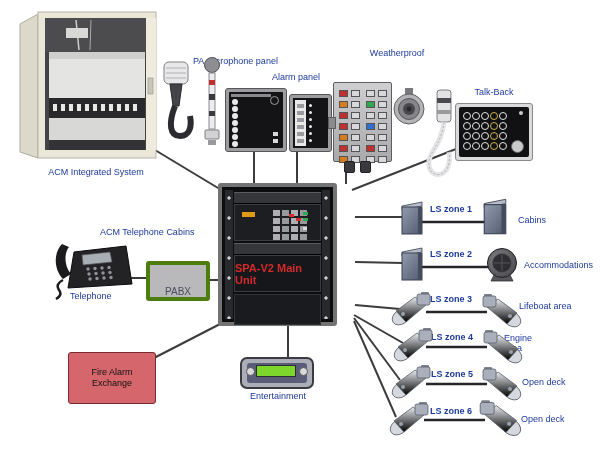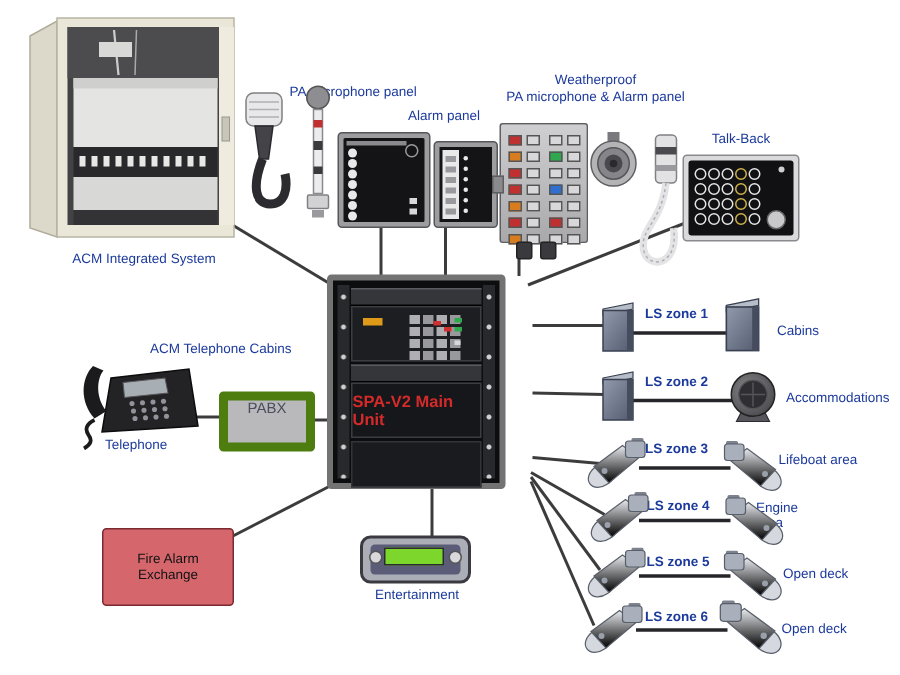--- a/index.html
+++ b/index.html
@@ -53,22 +53,22 @@
   .mu-grid{position:absolute;left:38px;top:5px;display:grid;grid-template-columns:repeat(4,8px);grid-auto-rows:7px;gap:1px;}
   .mu-grid i{width:7px;height:6px;background:#98989d;}
   .mu-grid i:nth-child(odd){background:#aeaeb3;}
   .mu-leds i{position:absolute;width:5px;height:3px;}
   .led-r{background:#d23030;} .led-g{background:#2fa84f;} .led-w{background:#d8d8da;}
   .mu-name{position:absolute;left:12px;right:12px;top:68px;height:37px;background:#16171a;border:1px solid #3c3d42;
            display:flex;align-items:center;justify-content:center;box-sizing:border-box;}
   .mu-name span{color:#d42a2a;font-weight:700;font-size:11px;}
   .mu-blank{position:absolute;left:12px;right:12px;top:107px;height:31px;background:#1a1b1e;border:1px solid #333438;box-sizing:border-box;}
   
-  .pabx-box{left:146px;top:261px;width:64px;height:40px;background:#b9b9bb;border:6px solid #4d7c0f;
-            display:flex;align-items:flex-start;justify-content:center;font-size:10px;color:#4a4e5e;}
+  .pabx-box{left:146px;top:261px;width:64px;height:40px;background:#b9b9bb;border:4px solid #4d7c0f;
+            display:flex;align-items:flex-end;justify-content:center;font-size:10px;color:#4a4e5e;}
   .fire-box{left:68px;top:352px;width:88px;height:52px;background:#d4666c;border:1px solid #7a2a30;
             display:flex;flex-direction:column;align-items:center;justify-content:center;
             font-size:9px;color:#121212;line-height:11px;}
   
   .ent{left:240px;top:357px;width:74px;height:32px;background:#abaeb7;border:2px solid #3a3a40;border-radius:7px;box-sizing:border-box;}
   .ent-in{position:absolute;left:5px;top:4px;right:5px;bottom:4px;background:#5b5d78;border-radius:3px;}
   .ent-disp{position:absolute;left:14px;top:6px;width:38px;height:10px;background:#7cd62c;border:1px solid #2c2c30;}
   .ent-knob{position:absolute;top:8px;width:7px;height:7px;border-radius:50%;background:#d9d9dc;border:1px solid #555;}
   .zlbl{position:absolute;font-size:9px;font-weight:700;color:#1c3a9c;white-space:nowrap;}
   .zloc{position:absolute;font-size:9px;color:#1c3a9c;line-height:10px;}
@@ -429,21 +429,20 @@
     </svg>
   <svg class="abs" style="left:477px;top:400px;z-index:1;transform:scaleX(-1)" width="45" height="37">
       <use href="#horn"></use>
     </svg>
 
   <div class="lbl center" style="left:30px;top:167px;width:132px">ACM Integrated System</div>
   <div class="lbl" style="left:193px;top:56px">PA microphone panel</div>
   <div class="lbl" style="left:272px;top:72px">Alarm panel</div>
   <div class="lbl center" style="left:330px;top:48px;width:134px">
     <span style="display:block">Weatherproof</span>
-    <span style="display:block">PA microphone &amp; Alarm panel</span>
   </div>
   <div class="lbl center" style="left:458px;top:87px;width:72px">Talk-Back</div>
   <div class="lbl" style="left:100px;top:227px">ACM Telephone Cabins</div>
   <div class="lbl" style="left:70px;top:291px">Telephone</div>
   <div class="lbl center" style="left:238px;top:391px;width:80px">Entertainment</div>
 
   <div class="zlbl" style="left:430px;top:204px">LS zone 1</div>
   <div class="zloc" style="left:518px;top:215px">Cabins</div>
   <div class="zlbl" style="left:430px;top:249px">LS zone 2</div>
   <div class="zloc" style="left:524px;top:260px">Accommodations</div>

